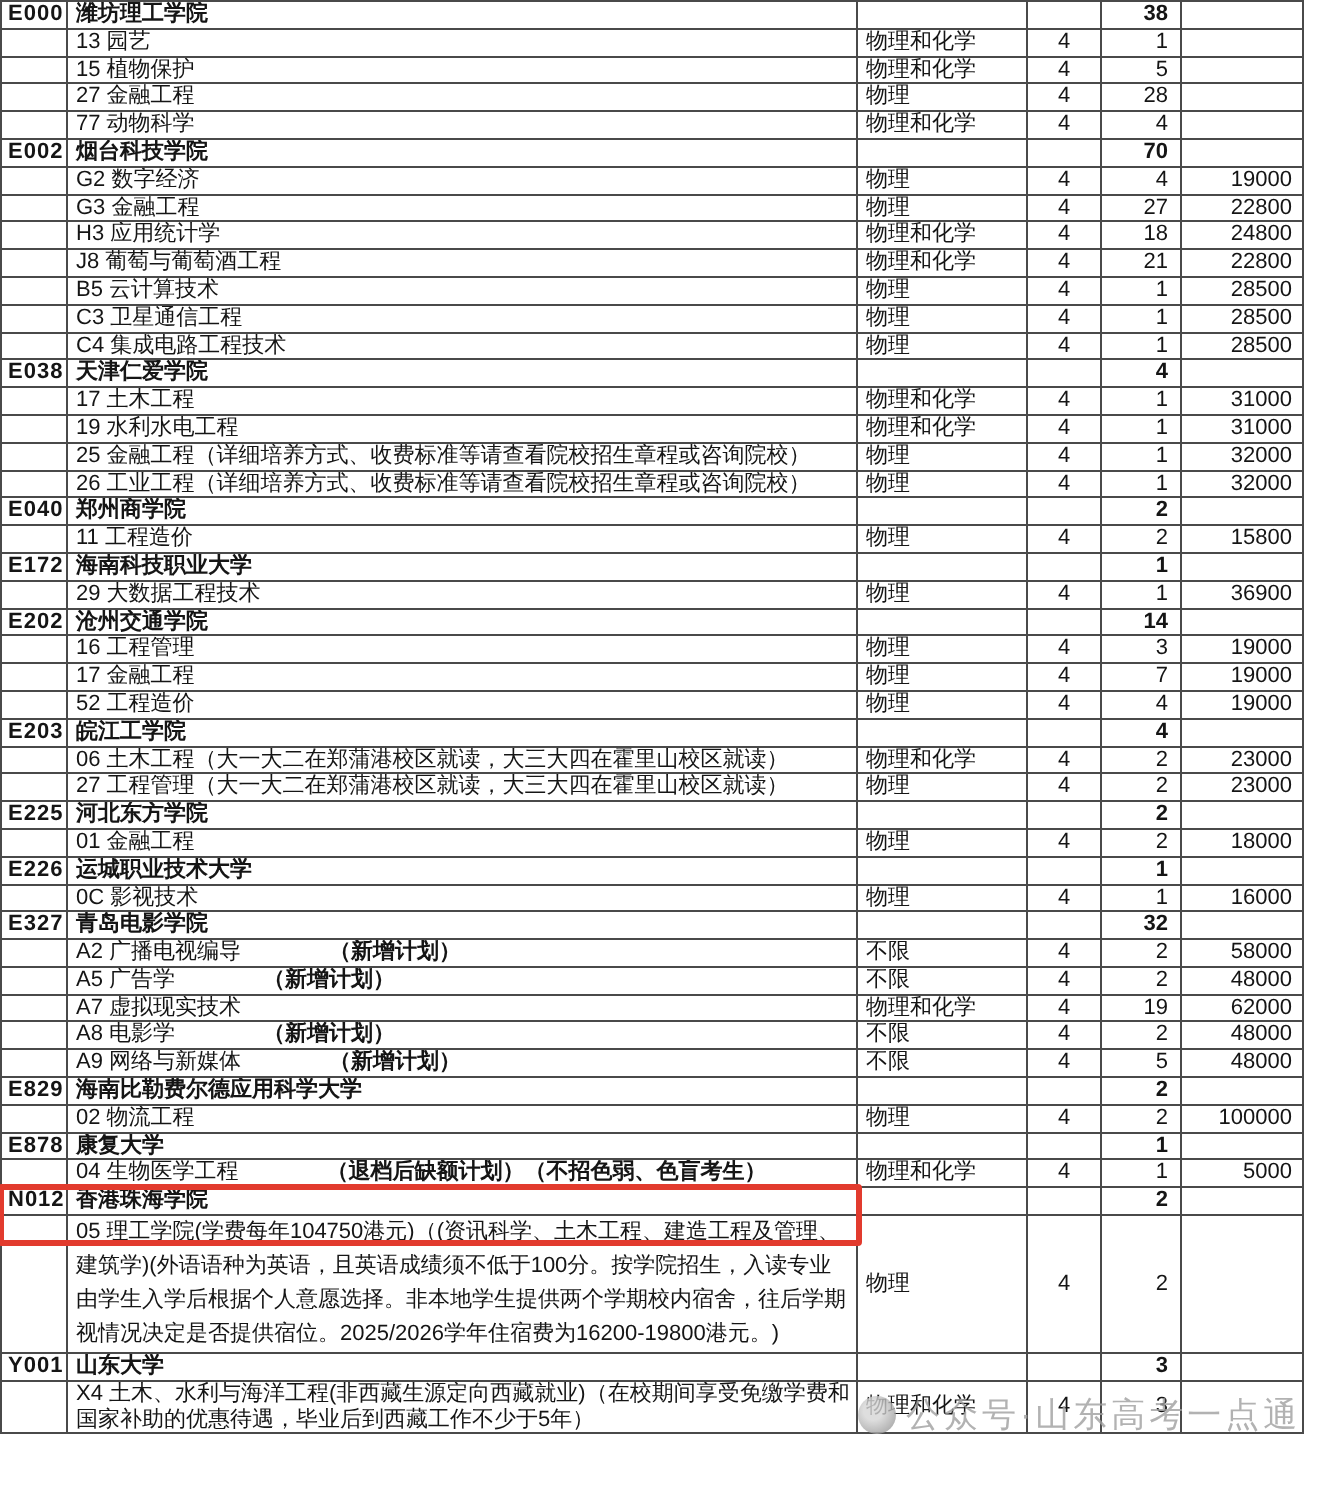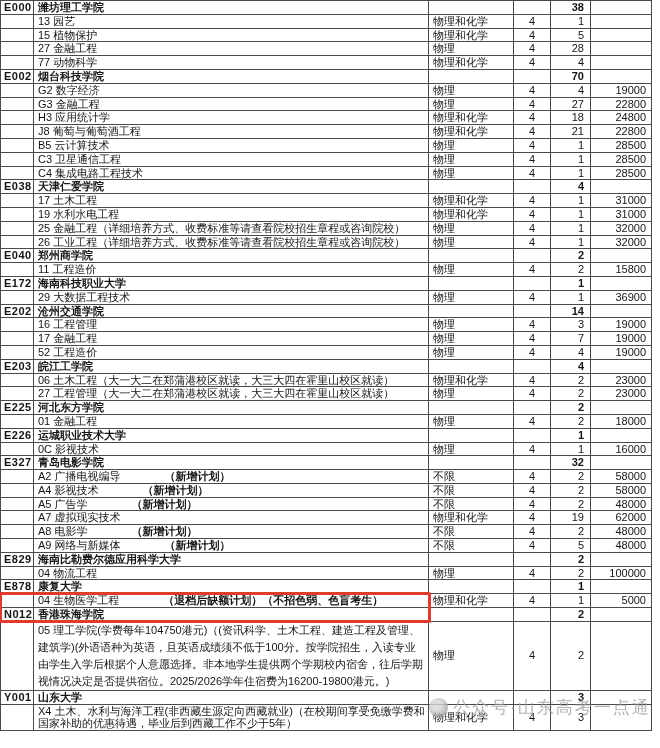--- a/index.html
+++ b/index.html
@@ -334,28 +334,20 @@
       <tr>
         <td class="t-code"></td>
         <td class="t-name">A2 广播电视编导<span class="b">（新增计划）</span></td>
         <td class="t-subject">不限</td>
         <td class="t-num">4</td>
         <td class="t-count">2</td>
         <td class="t-fee">58000</td>
       </tr>
       <tr>
         <td class="t-code"></td>
-        <td class="t-name">A4 影视技术<span class="b">（新增计划）</span></td>
-        <td class="t-subject">不限</td>
-        <td class="t-num">4</td>
-        <td class="t-count">2</td>
-        <td class="t-fee">58000</td>
-      </tr>
-      <tr>
-        <td class="t-code"></td>
         <td class="t-name">A5 广告学<span class="b">（新增计划）</span></td>
         <td class="t-subject">不限</td>
         <td class="t-num">4</td>
         <td class="t-count">2</td>
         <td class="t-fee">48000</td>
       </tr>
       <tr>
         <td class="t-code"></td>
         <td class="t-name">A7 虚拟现实技术</td>
         <td class="t-subject">物理和化学</td>
@@ -382,21 +374,21 @@
       <tr class="college">
         <td class="t-code">E829</td>
         <td class="t-name">海南比勒费尔德应用科学大学</td>
         <td class="t-subject"></td>
         <td class="t-num"></td>
         <td class="t-count">2</td>
         <td class="t-fee"></td>
       </tr>
       <tr>
         <td class="t-code"></td>
-        <td class="t-name">04 物流工程</td>
+        <td class="t-name">02 物流工程</td>
         <td class="t-subject">物理</td>
         <td class="t-num">4</td>
         <td class="t-count">2</td>
         <td class="t-fee">100000</td>
       </tr>
       <tr class="college hl">
         <td class="t-code">E878</td>
         <td class="t-name">康复大学</td>
         <td class="t-subject"></td>
         <td class="t-num"></td>

